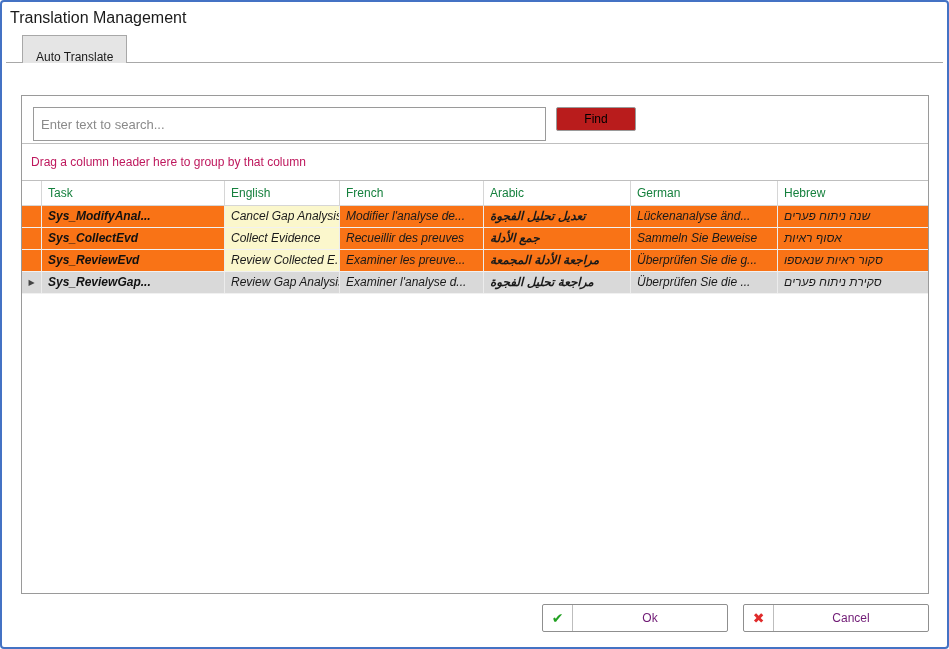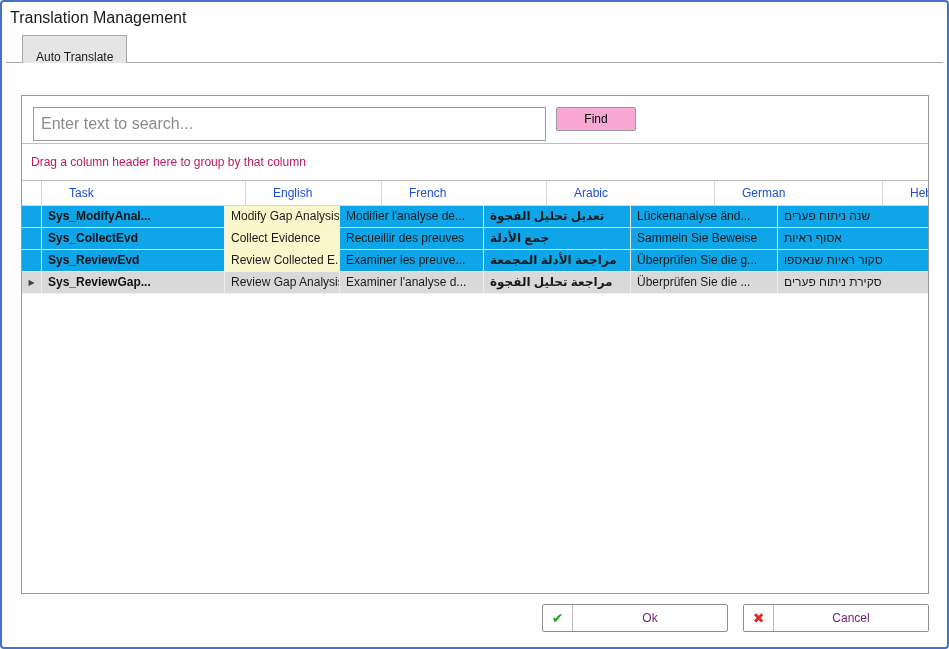--- a/index.html
+++ b/index.html
@@ -7,31 +7,31 @@
   .window{position:absolute;inset:0;border:2px solid #4472c4;border-radius:4px;background:#fff;box-sizing:border-box;overflow:hidden;}
 
   .title{position:absolute;left:8px;top:7px;font-size:16px;color:#1a1a1a;}
 
   .tabline{position:absolute;left:4px;right:4px;top:60px;height:1px;background:#a8a8a8;}
   .tab{position:absolute;left:20px;top:33px;height:28px;line-height:27px;padding:8px 13px;background:#e5e5e5;border:1px solid #a8a8a8;border-bottom:none;z-index:2;box-sizing:border-box;}
 
   .panel{position:absolute;left:19px;top:93px;width:908px;height:499px;border:1px solid #9a9a9a;box-sizing:border-box;background:#fff;}
 
   .search-section{position:relative;height:47px;border-bottom:1px solid #bfbfbf;}
-  .search-input{position:absolute;left:11px;top:11px;width:513px;height:24px;box-sizing:border-box;border:1px solid #9a9a9a;padding:16px 7px;font-size:16px;font-family:inherit;color:#1a1a1a;outline:none;}
+  .search-input{position:absolute;left:11px;top:11px;width:513px;height:24px;box-sizing:border-box;border:1px solid #9a9a9a;padding:16px 7px;font-size:13px;font-family:inherit;color:#1a1a1a;outline:none;}
   .search-input::placeholder{color:#8a8a8a;}
-  .find-btn{position:absolute;left:534px;top:11px;width:80px;height:24px;box-sizing:border-box;border:1px solid #9a9a9a;background:#f9a8d4;font-size:12px;font-family:inherit;border-radius:2px;}
+  .find-btn{position:absolute;left:534px;top:11px;width:80px;height:24px;box-sizing:border-box;border:1px solid #9a9a9a;background:#b91c1c;font-size:12px;font-family:inherit;border-radius:2px;}
 
   .group-bar{height:37px;border-bottom:1px solid #bfbfbf;display:flex;align-items:center;padding-left:9px;color:#be185d;box-sizing:border-box;}
 
-  .grid-header{display:grid;grid-template-columns:20px 183px 115px 144px 147px 147px 1fr;height:25px;border-bottom:1px solid #d6d6d6;color:#1d4ed8;box-sizing:border-box;background:#fff;gap:21px;}
+  .grid-header{display:grid;grid-template-columns:20px 183px 115px 144px 147px 147px 1fr;height:25px;border-bottom:1px solid #d6d6d6;color:#15803d;box-sizing:border-box;background:#fff;}
   .hcell{padding:5px 6px 0;border-right:1px solid #d6d6d6;overflow:hidden;white-space:nowrap;box-sizing:border-box;}
   .hcell:last-child{border-right:none;}
 
-  .grid-body{background:#0ea5e9;}
+  .grid-body{background:#f97316;font-style:italic;}
   .grid-row{display:grid;grid-template-columns:20px 183px 115px 144px 147px 147px 1fr;height:22px;border-bottom:1px solid #f1f1f1;box-sizing:border-box;}
   .cell{padding:0 6px;line-height:21px;overflow:hidden;white-space:nowrap;border-right:1px solid #ececec;box-sizing:border-box;}
   .cell:last-child{border-right:none;}
   .cell.ind{padding:0;text-align:center;color:#444;font-size:8px;line-height:22px;}
   .cell.task{font-weight:bold;color:#111;}
   .cell.ar{font-weight:bold;}
   .cell.hl{background:#fbf7cc;}
   .grid-row.selected .cell{background:#d9d9d9;}
 
   .footer-btn{position:absolute;top:602px;width:186px;height:28px;box-sizing:border-box;border:1px solid #8f8f8f;background:#fff;display:flex;align-items:stretch;border-radius:2px;cursor:default;}
@@ -72,21 +72,21 @@
         <div class="hcell">Arabic</div>
         <div class="hcell">German</div>
         <div class="hcell">Hebrew</div>
       </div>
 
       <div class="grid-body">
 
         <div class="grid-row">
           <div class="cell ind"></div>
           <div class="cell task">Sys_ModifyAnal...</div>
-          <div class="cell hl">Modify Gap Analysis</div>
+          <div class="cell hl">Cancel Gap Analysis</div>
           <div class="cell">Modifier l'analyse de...</div>
           <div class="cell ar">تعديل تحليل الفجوة</div>
           <div class="cell">Lückenanalyse änd...</div>
           <div class="cell">שנה ניתוח פערים</div>
         </div>
 
         <div class="grid-row">
           <div class="cell ind"></div>
           <div class="cell task">Sys_CollectEvd</div>
           <div class="cell hl">Collect Evidence</div>

